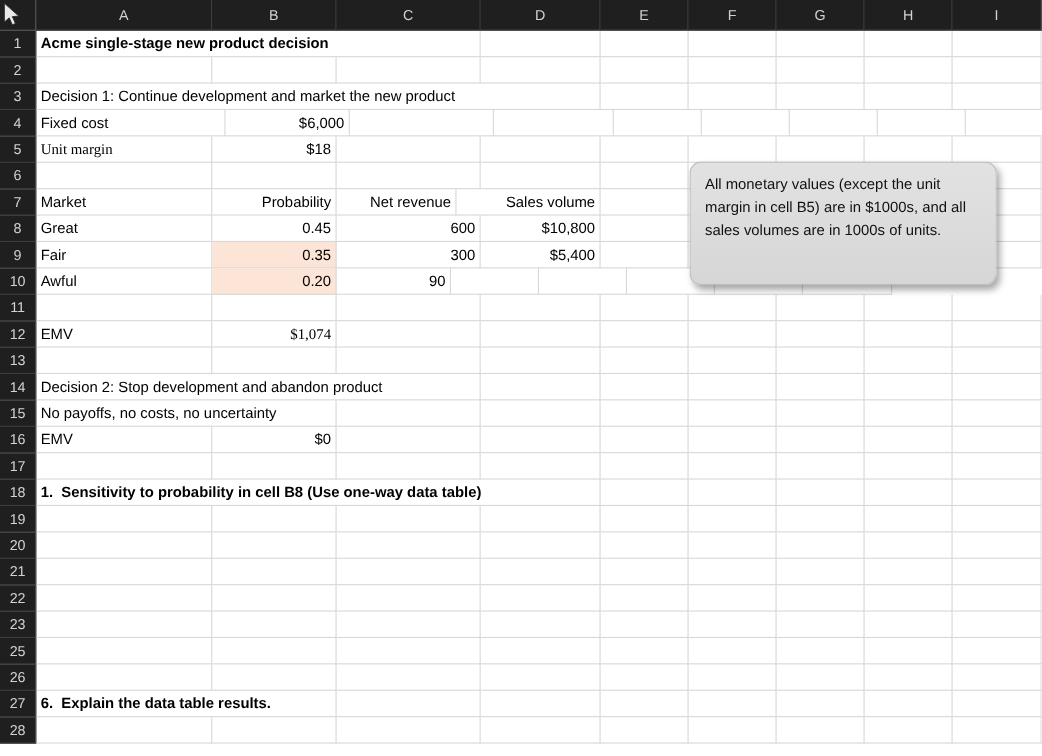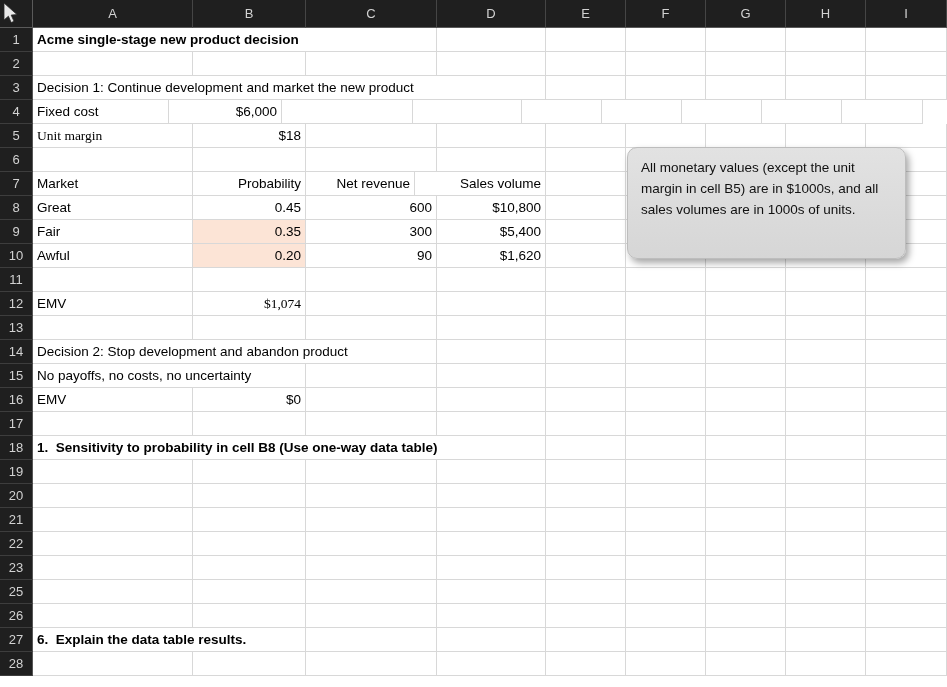--- a/index.html
+++ b/index.html
@@ -150,21 +150,21 @@
         <div class="row-header">3</div>
         <div class="cell" style="width: 513px;">Decision 1: Continue development and market the new product</div>
         <div class="cell" style="width: 80px;"></div>
         <div class="cell" style="width: 80px;"></div>
         <div class="cell" style="width: 80px;"></div>
         <div class="cell" style="width: 80px;"></div>
         <div class="cell" style="width: 81px;"></div>
       </div>
       <div class="sheet-row">
         <div class="row-header">4</div>
-        <div class="cell" style="width: 136px;">Fixed cost</div>
+        <div class="cell" style="width: 172px;">Fixed cost</div>
         <div class="cell right" style="width: 113px;">$6,000</div>
         <div class="cell" style="width: 131px;"></div>
         <div class="cell" style="width: 109px;"></div>
         <div class="cell" style="width: 80px;"></div>
         <div class="cell" style="width: 80px;"></div>
         <div class="cell" style="width: 80px;"></div>
         <div class="cell" style="width: 80px;"></div>
         <div class="cell" style="width: 81px;"></div>
       </div>
       <div class="sheet-row">
@@ -224,22 +224,21 @@
         <div class="cell" style="width: 80px;"></div>
         <div class="cell" style="width: 80px;"></div>
         <div class="cell" style="width: 80px;"></div>
         <div class="cell" style="width: 80px;"></div>
         <div class="cell" style="width: 81px;"></div>
       </div>
       <div class="sheet-row">
         <div class="row-header">10</div>
         <div class="cell" style="width: 160px;">Awful</div>
         <div class="cell right highlight" style="width: 113px;">0.20</div>
-        <div class="cell right" style="width: 131px;">90</div>
-        <div class="cell right" style="width: 109px;">$1,620</div>
+        <div class="cell right" style="width: 104px;">90</div>
         <div class="cell" style="width: 80px;"></div>
         <div class="cell" style="width: 80px;"></div>
         <div class="cell" style="width: 80px;"></div>
         <div class="cell" style="width: 80px;"></div>
         <div class="cell" style="width: 81px;"></div>
       </div>
       <div class="sheet-row">
         <div class="row-header">11</div>
         <div class="cell" style="width: 160px;"></div>
         <div class="cell" style="width: 113px;"></div>

